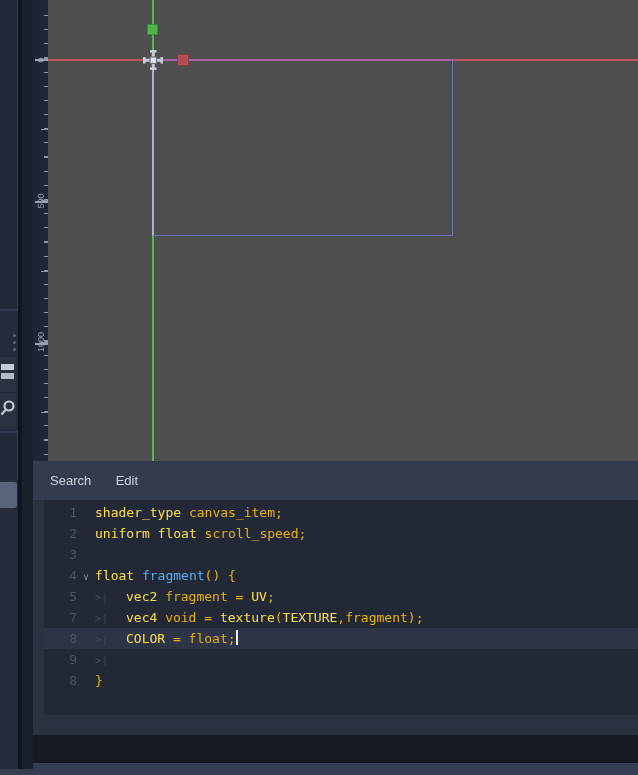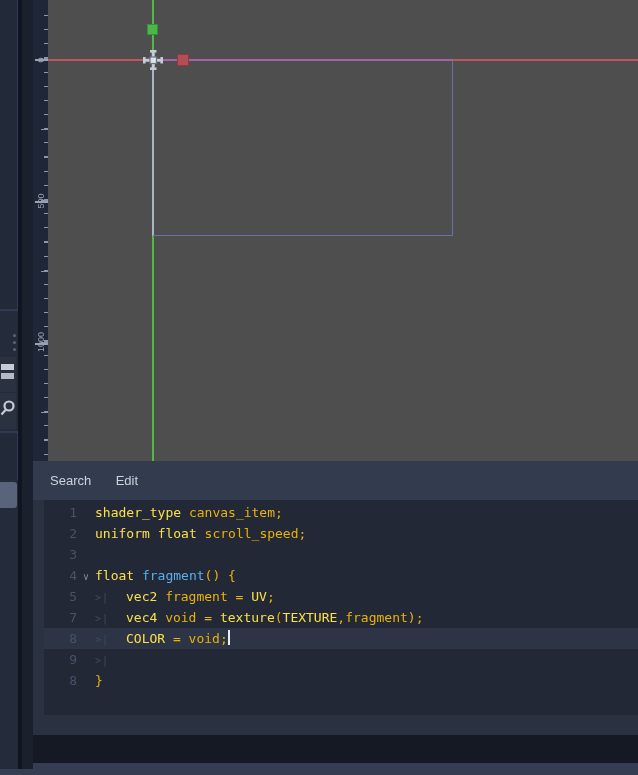--- a/index.html
+++ b/index.html
@@ -132,21 +132,21 @@
       <span class="menu-item" id="menu-search">Search</span>
       <span class="menu-item" id="menu-edit">Edit</span>
     </div>
     <div class="abs" id="code-editor">
         <div class="code-row"><span class="ln">1</span><span class="fold"></span><span class="codetext"><span class="tok-kw">shader_type</span><span class="tok-tx"> canvas_item;</span></span></div>
         <div class="code-row"><span class="ln">2</span><span class="fold"></span><span class="codetext"><span class="tok-kw">uniform</span><span class="tok-tx"> </span><span class="tok-kw">float</span><span class="tok-tx"> scroll_speed;</span></span></div>
         <div class="code-row"><span class="ln">3</span><span class="fold"></span><span class="codetext"></span></div>
         <div class="code-row"><span class="ln">4</span><span class="fold">∨</span><span class="codetext"><span class="tok-kw">float</span><span class="tok-tx"> </span><span class="tok-fn">fragment</span><span class="tok-tx">() {</span></span></div>
         <div class="code-row"><span class="ln">5</span><span class="fold"></span><span class="codetext"><span class="tab">&gt;|</span><span class="tok-kw">vec2</span><span class="tok-tx"> fragment = </span><span class="tok-kw">UV</span><span class="tok-tx">;</span></span></div>
         <div class="code-row"><span class="ln">7</span><span class="fold"></span><span class="codetext"><span class="tab">&gt;|</span><span class="tok-kw">vec4</span><span class="tok-tx"> void = </span><span class="tok-kw">texture</span><span class="tok-tx">(</span><span class="tok-kw">TEXTURE</span><span class="tok-tx">,fragment);</span></span></div>
-        <div class="code-row current"><span class="ln">8</span><span class="fold"></span><span class="codetext"><span class="tab">&gt;|</span><span class="tok-kw">COLOR</span><span class="tok-tx"> = void;</span><span class="caret"></span></span></div>
+        <div class="code-row current"><span class="ln">8</span><span class="fold"></span><span class="codetext"><span class="tab">&gt;|</span><span class="tok-kw">COLOR</span><span class="tok-tx"> = float;</span><span class="caret"></span></span></div>
         <div class="code-row"><span class="ln">9</span><span class="fold"></span><span class="codetext"><span class="tab">&gt;|</span></span></div>
         <div class="code-row"><span class="ln">8</span><span class="fold"></span><span class="codetext"><span class="tok-tx">}</span></span></div>
       </div>
   </div>
 
   <div class="abs" id="bottom-bar"></div>
   <div class="abs" id="bottom-bar-left"></div>
 </div>
 
 </body></html>

